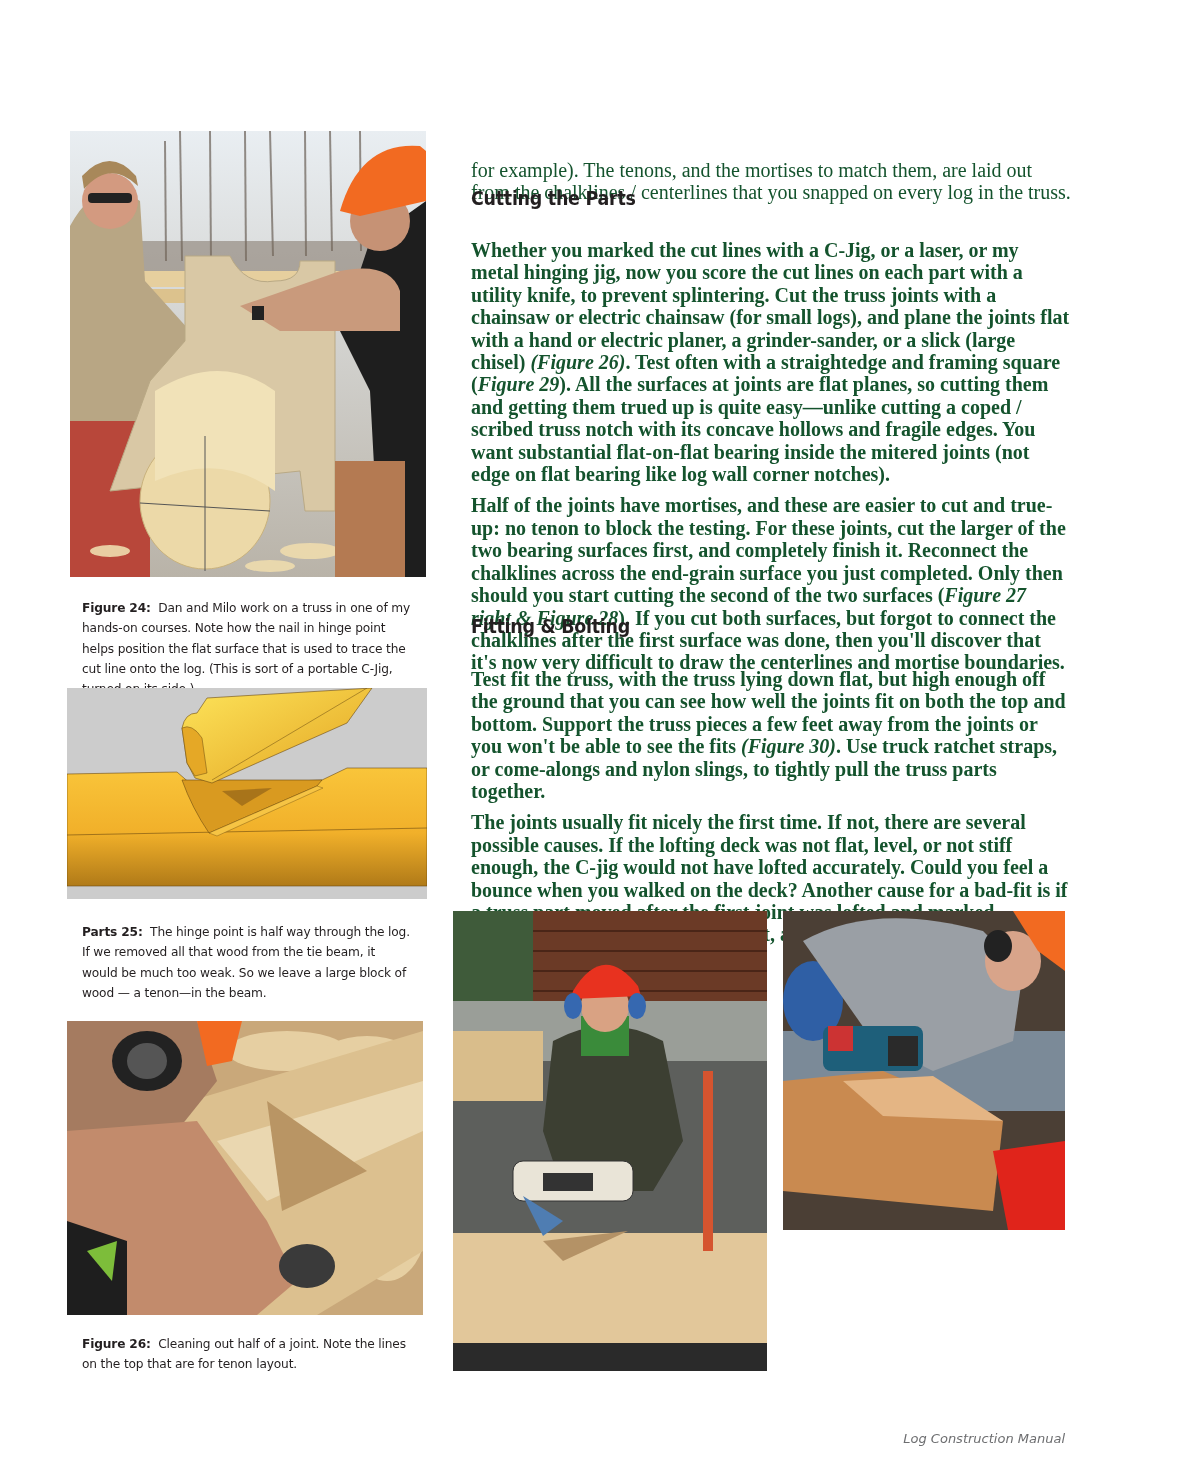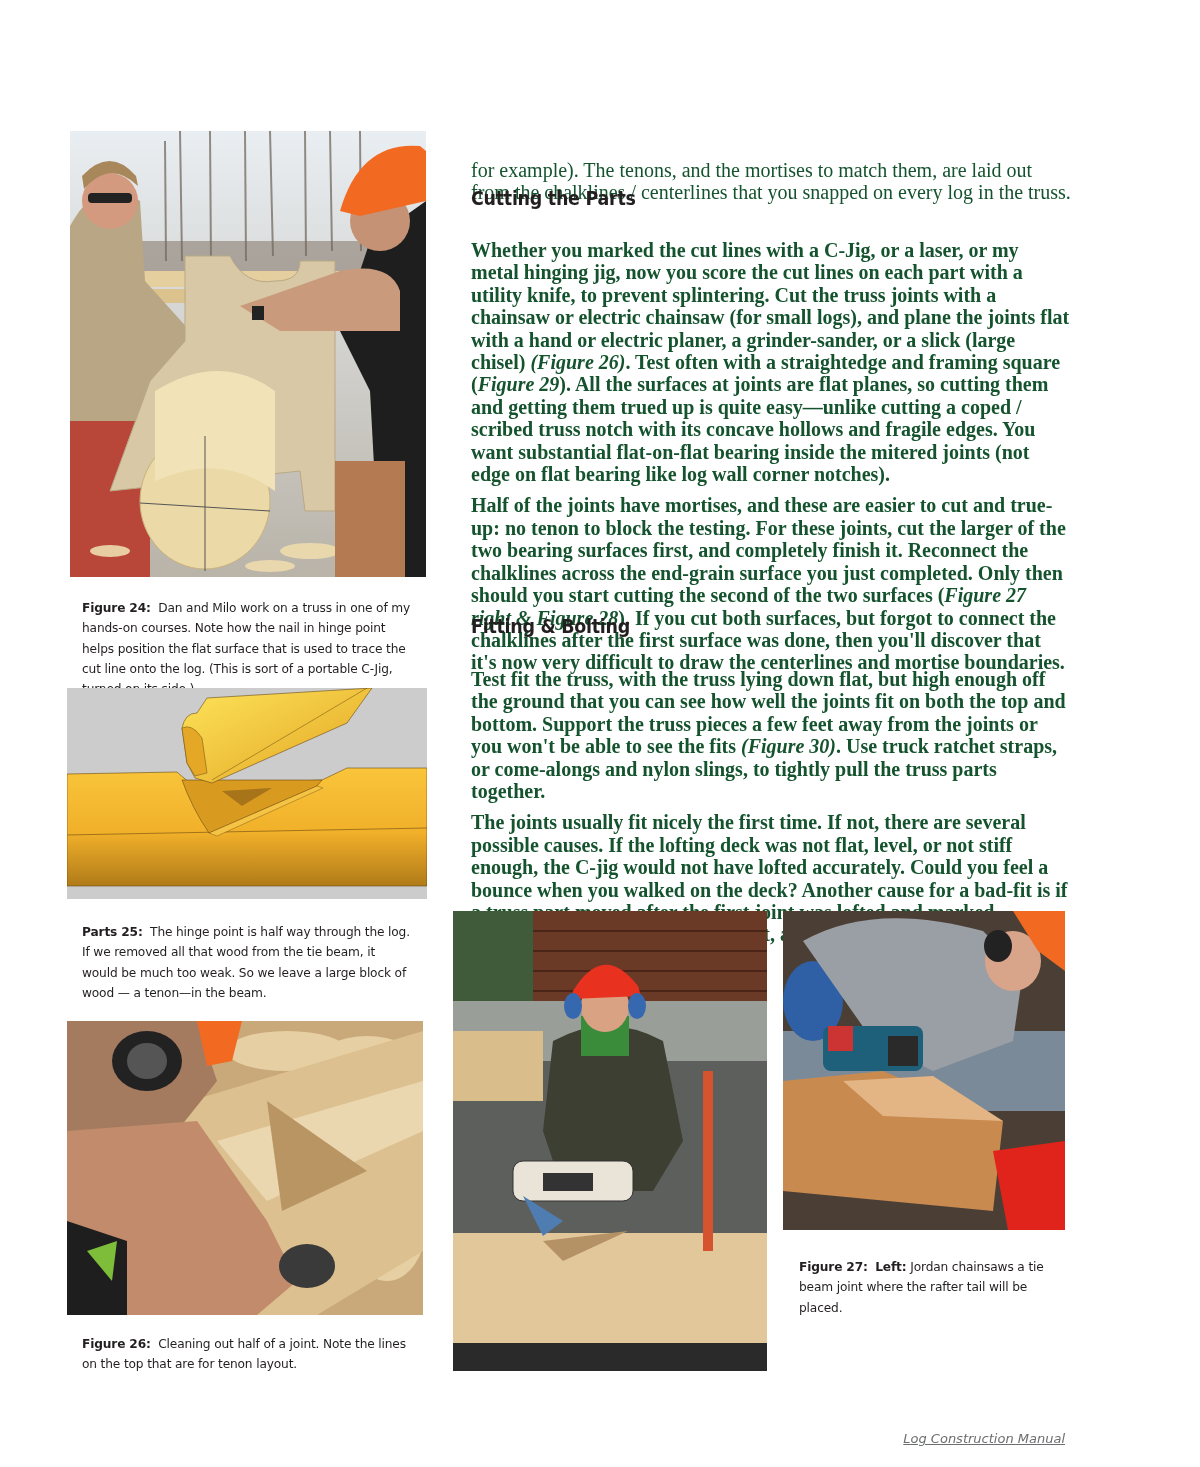--- a/index.html
+++ b/index.html
@@ -203,17 +203,16 @@
     <rect x="105" y="125" width="30" height="30" fill="#2a2a2a"></rect>
     <rect x="45" y="115" width="25" height="25" fill="#c33"></rect>
 
     <path d="M0 170 L100 160 L220 210 L210 300 L0 280 Z" fill="#c98a50"></path>
     <path d="M60 170 L150 165 L220 210 L100 205 Z" fill="#e4b584"></path>
     <path d="M210 240 L282 230 L282 319 L225 319 Z" fill="#e0241b"></path>
   </svg>
 </div>
 
 <div class="abs caption" style="left:787px; top:1245px; width:280px;">
-  <p><b>Figure 27:</b>&nbsp; <b>Left:</b> <span>Jordan chainsaws a tie beam joint where the rafter tail will be placed.</span></p>
 </div>
 
 <div class="abs folio" style="left:67px; top:1431px;margin-top:48px;">184</div>
-<div class="abs runhead" style="right:135px; top:1431px;text-decoration:underline;">Log Construction Manual</div>
+<div class="abs runhead" style="right:135px; top:1431px;">Log Construction Manual</div>
 
 </body></html>

